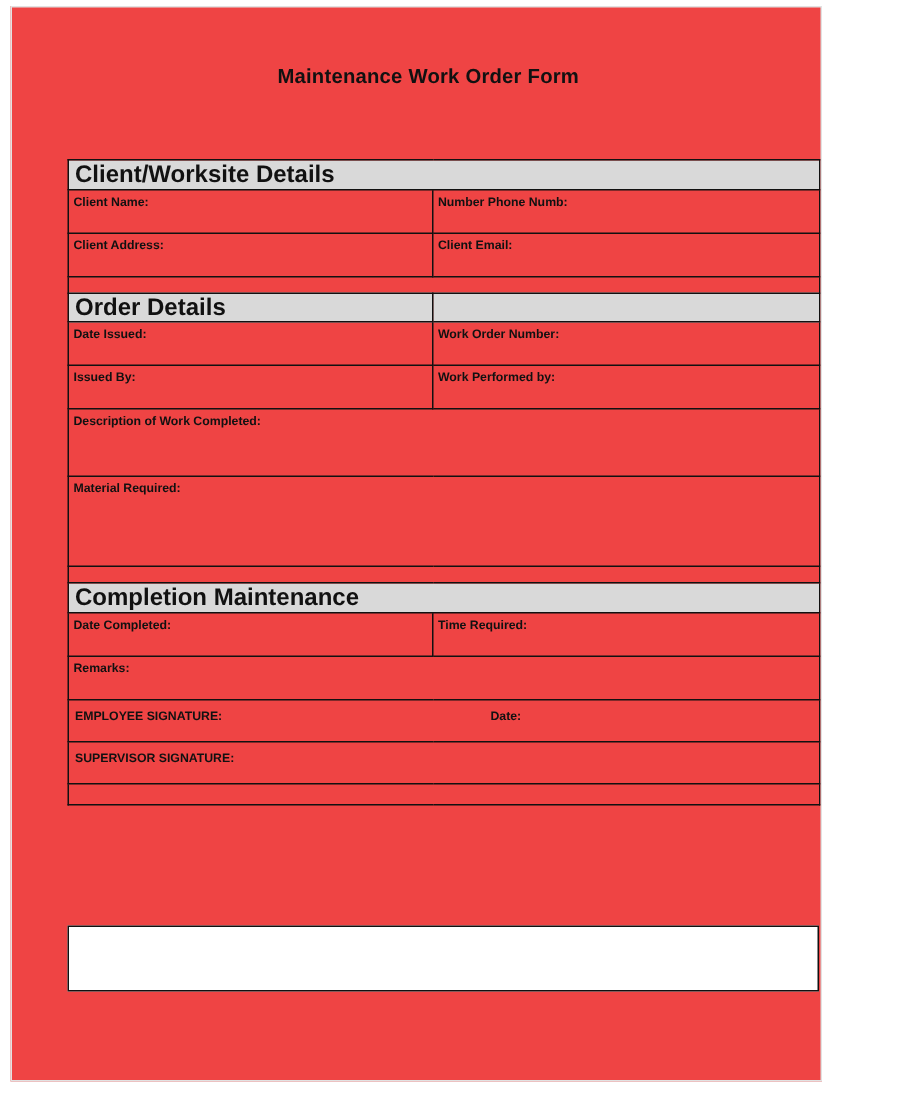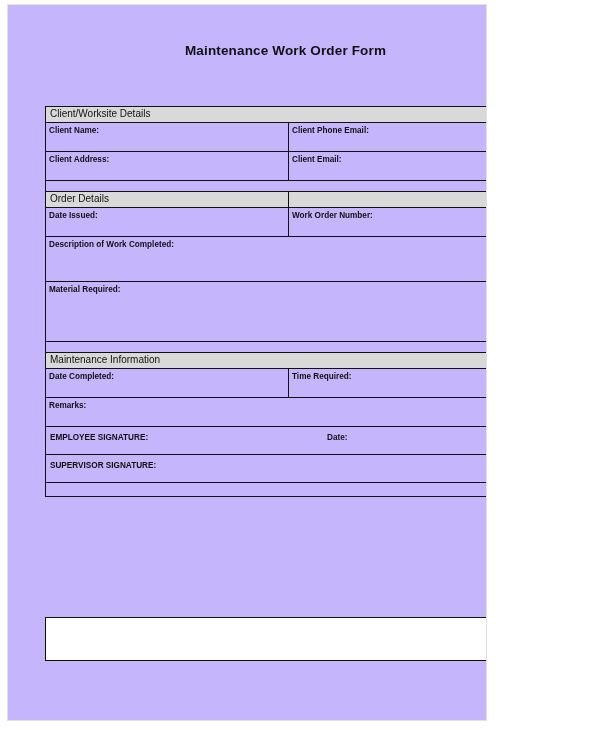--- a/index.html
+++ b/index.html
@@ -12,23 +12,23 @@
     height: 730px;
     font-family: "Liberation Sans", sans-serif;
     -webkit-font-smoothing: antialiased;
   }
 
   
   .page {
     position: absolute;
     left: 7px;
     top: 4px;
-    width: 480px;
+    width: 541px;
     height: 717px;
-    background: #c4b5fd;
+    background: #ef4444;
     border: 1px solid #e2e2e2;
     box-sizing: border-box;
     overflow: hidden;
   }
 
   
   .doc-title {
     position: absolute;
     left: 0;
     top: 38px;
@@ -63,22 +63,22 @@
     line-height: 1.1;
     white-space: nowrap;
   }
 
   
   .section-head td {
     background: #d9d9d9;
     height: 15px;
   }
   .section-head .cell-label {
-    font-size: 10px;
-    font-weight: normal;
+    font-size: 16px;
+    font-weight: bold;
     padding: 1px 0 0 4px;
   }
 
   
   .r-field  { height: 29px; margin-left: 29px; }
   .r-block  { height: 45px; }
   .r-block2 { height: 60px; }
   .r-spacer { height: 11px; }
   .r-sig    { height: 28px; }
   .r-sig2   { height: 28px; }
@@ -126,21 +126,21 @@
       <tr class="section-head">
         <td colspan="2">
           <span class="cell-label">Client/Worksite Details</span>
         </td>
       </tr>
       <tr class="r-field">
         <td>
           <span class="cell-label">Client Name:</span>
         </td>
         <td>
-          <span class="cell-label">Client Phone Email:</span>
+          <span class="cell-label">Number Phone Numb:</span>
         </td>
       </tr>
       <tr class="r-field">
         <td>
           <span class="cell-label">Client Address:</span>
         </td>
         <td>
           <span class="cell-label">Client Email:</span>
         </td>
       </tr>
@@ -157,37 +157,45 @@
         </td>
       </tr>
       <tr class="r-field">
         <td>
           <span class="cell-label">Date Issued:</span>
         </td>
         <td>
           <span class="cell-label">Work Order Number:</span>
         </td>
       </tr>
+      <tr class="r-field">
+        <td>
+          <span class="cell-label">Issued By:</span>
+        </td>
+        <td>
+          <span class="cell-label">Work Performed by:</span>
+        </td>
+      </tr>
       <tr class="r-block">
         <td colspan="2">
           <span class="cell-label">Description of Work Completed:</span>
         </td>
       </tr>
       <tr class="r-block2">
         <td colspan="2">
           <span class="cell-label">Material Required:</span>
         </td>
       </tr>
       <tr class="r-spacer">
         <td colspan="2"></td>
       </tr>
 
       <tr class="section-head">
         <td colspan="2">
-          <span class="cell-label">Maintenance Information</span>
+          <span class="cell-label">Completion Maintenance</span>
         </td>
       </tr>
       <tr class="r-field">
         <td>
           <span class="cell-label">Date Completed:</span>
         </td>
         <td>
           <span class="cell-label">Time Required:</span>
         </td>
       </tr>

